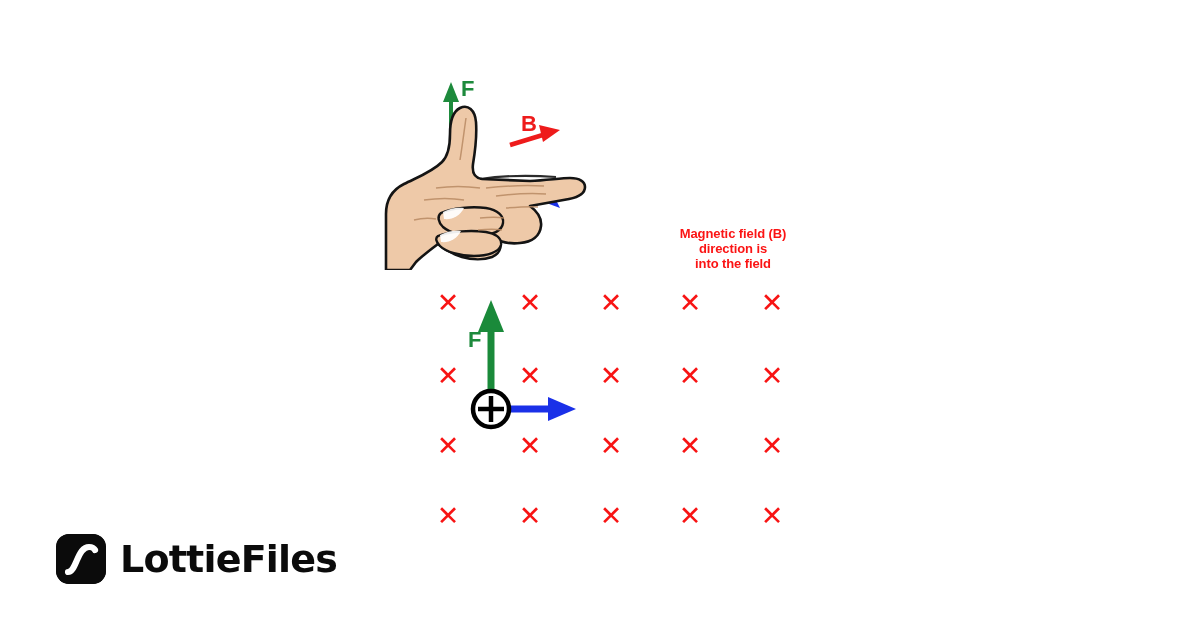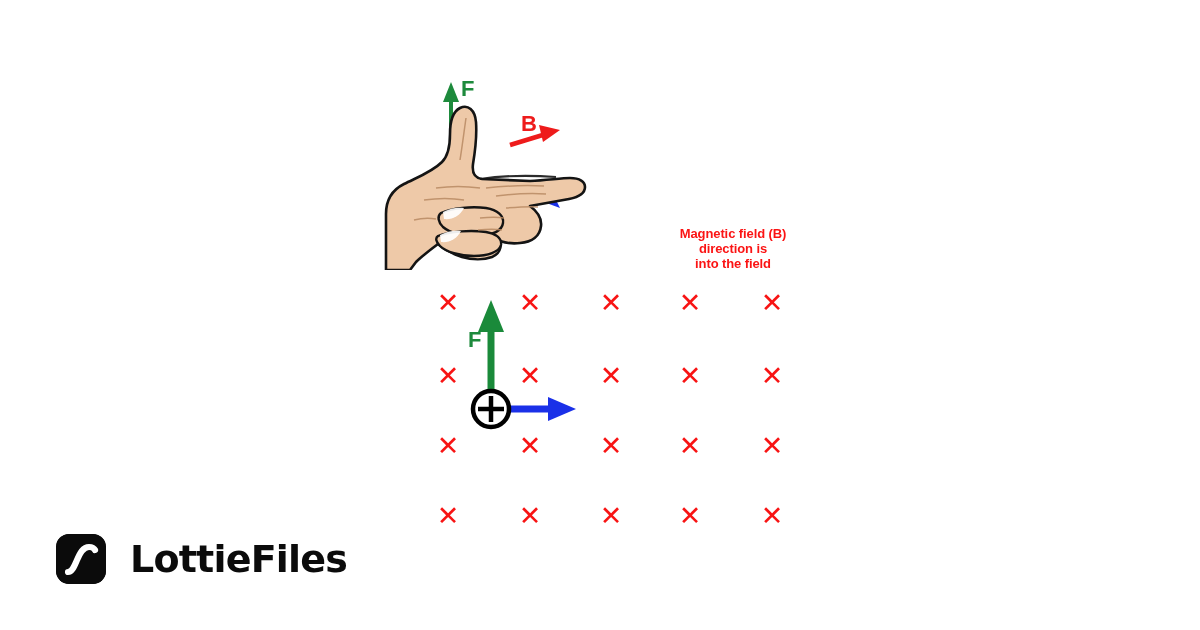--- a/index.html
+++ b/index.html
@@ -91,21 +91,21 @@
     color: #1d8a3c;
     line-height: 1;
   }
 
   
   #lottiefiles-logo {
     left: 44px;
     top: 534px;
     display: flex;
     align-items: center;
-    gap: 24px;
+    gap: 14px;
     padding-left: 12px;
   }
   #logo-mark {
     width: 50px;
     height: 50px;
     border-radius: 13px;
     background: #0b0b0b;
     display: block;
   }
   #logo-wordmark {

